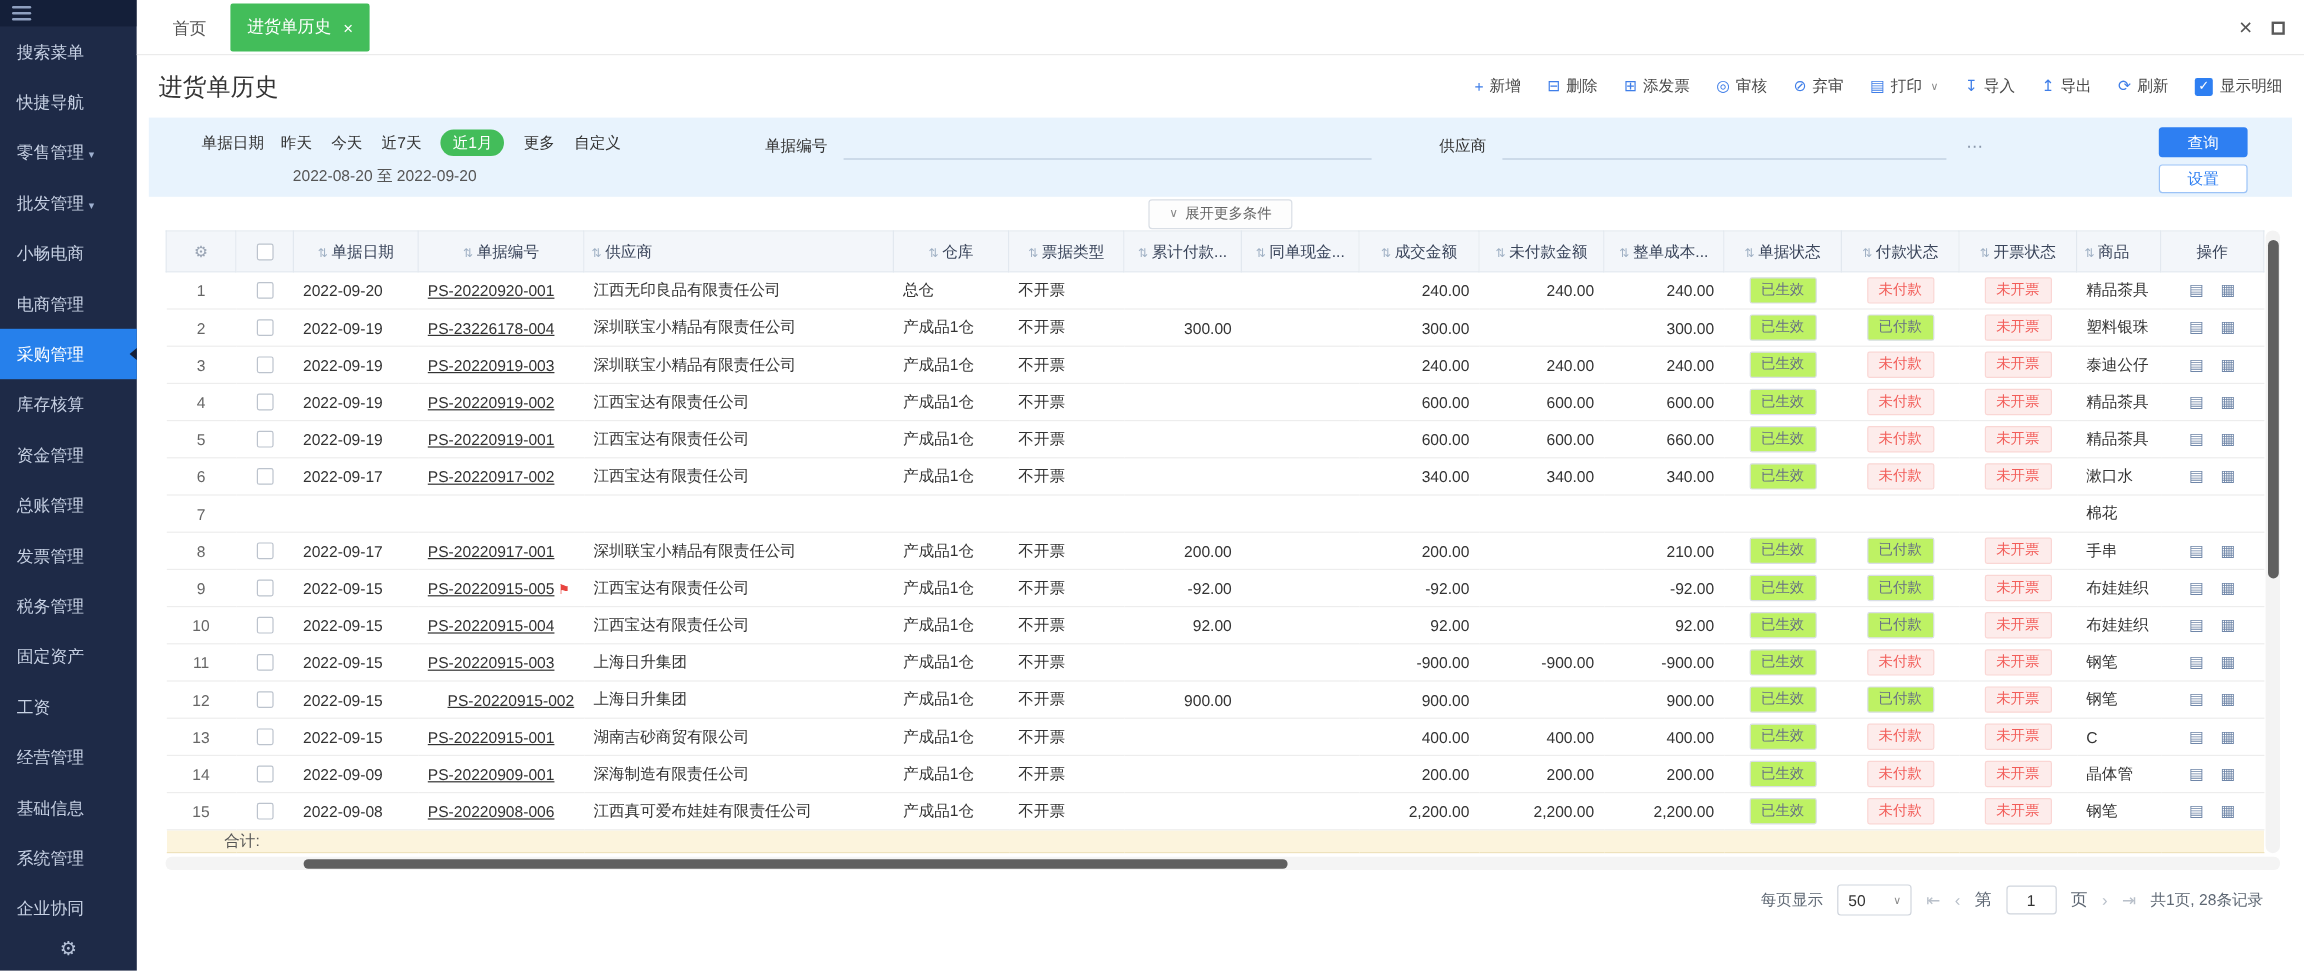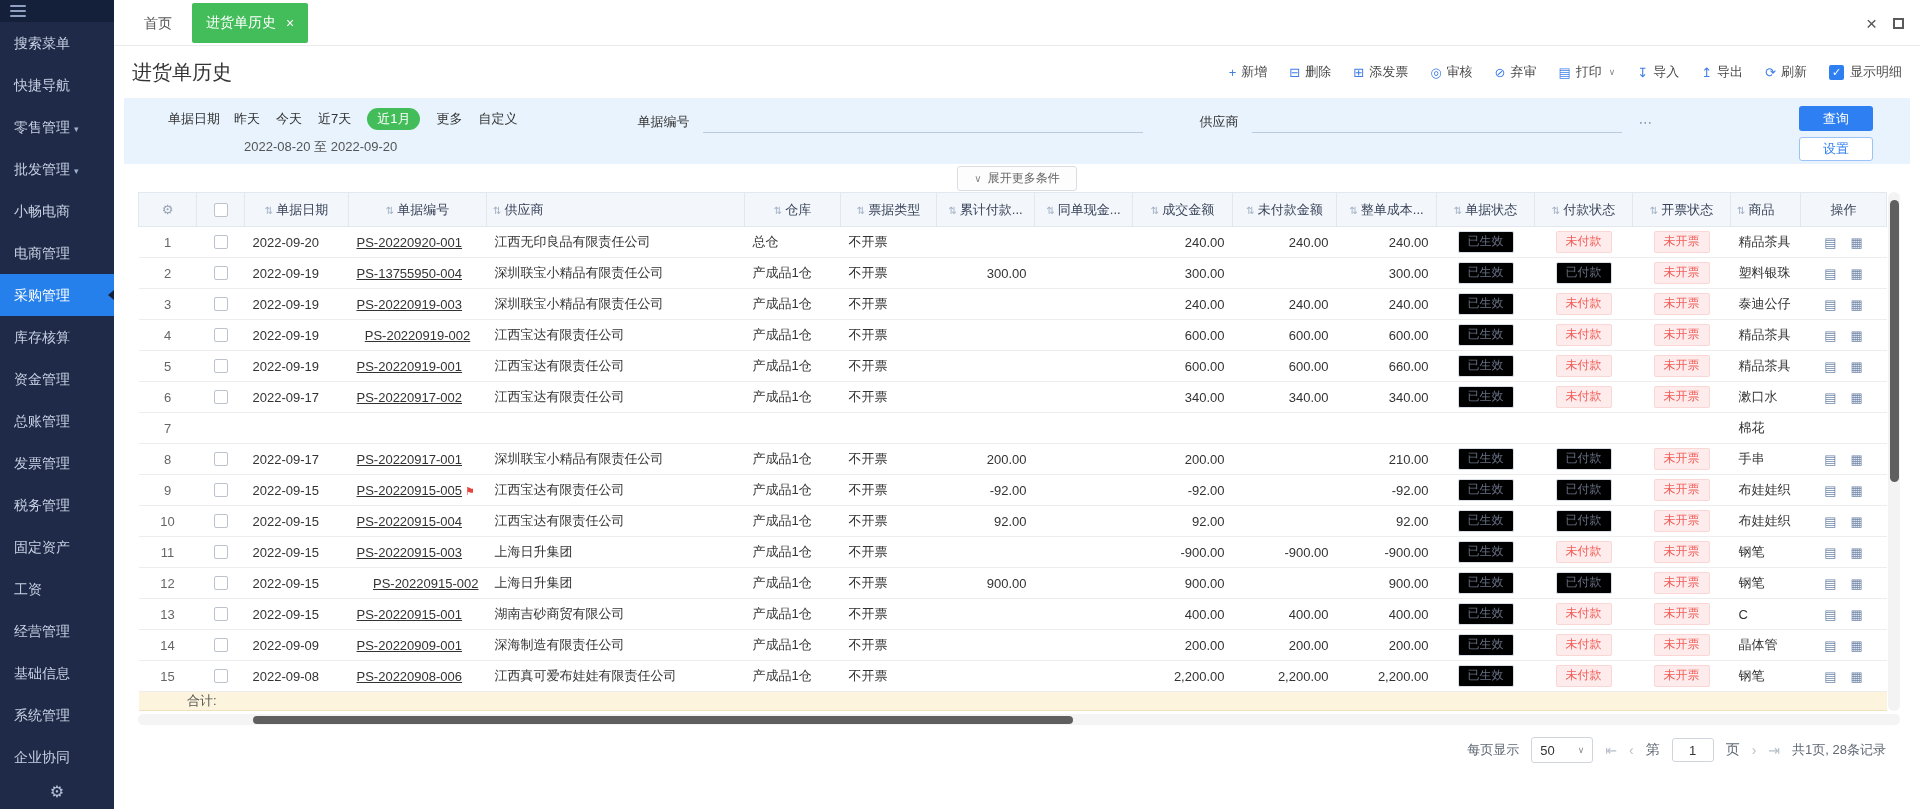--- a/index.html
+++ b/index.html
@@ -74,21 +74,21 @@
   .table-zone { position:relative; margin-left:14px; width:1762px; flex-shrink:0; }
   table { border-collapse:collapse; table-layout:fixed; width:1748px; font-size:13px; color:#333; }
   thead th { background:#f3f6fa; height:34px; font-weight:normal; color:#39445a;
     border-top:1px solid #e2e8ef; border-bottom:1px solid #e2e8ef; border-right:1px solid #e2e8ef;
     padding:0 6px; white-space:nowrap; overflow:hidden; cursor:pointer; }
   thead th:first-child { border-left:1px solid #e2e8ef; }
   tbody td { height:31px; border-bottom:1px solid #ededed; padding:0 8px; white-space:nowrap; overflow:hidden; }
   .sort-ic { color:#9fb0c4; font-size:10px; margin-right:3px; }
   .gear-ic { color:#98a3b3; font-size:13px; }
   .badge { display:inline-block; padding:2px 9px; font-size:12px; border-radius:2px; line-height:1.3; }
-  .badge-gray { background:#000000; border:1px solid #d9dee6; color:#677084; }
+  .badge-gray { background:#bef264; border:1px solid #d9dee6; color:#677084; }
   .badge-red { background:#fdeceb; border:1px solid #fad6d4; color:#f25c58; }
   .code-link { color:#333; text-decoration:underline; cursor:pointer; }
   .flag { color:#e8443f; font-size:11px; margin-left:3px; }
   .row-cb { width:14px; height:14px; border:1px solid #bcc3cd; border-radius:2px; background:#fff; margin:0 auto; cursor:pointer; }
   .idx-cell { color:#666; }
   .act-ic { color:#6f86a8; font-size:13px; margin:0 7px; cursor:pointer; }
   .total-row td { background:#fcf4dd; height:14px; border-bottom:1px solid #eee2bc; color:#555; }
   .total-label-cell { text-align:right; padding-right:28px; }
 
   .vscroll { position:absolute; top:0; right:0; width:12px; height:100%; background:#f3f3f3; border-radius:6px; }
@@ -310,21 +310,21 @@
                 <td style="text-align: center;"><span class="badge badge-red">未开票</span></td>
                 <td style="text-align: left;">精品茶具</td>
                 <td style="text-align: center;"><span class="act-ic">▤</span><span class="act-ic">▦</span></td>
               </tr>
               <tr>
                 <td class="idx-cell" style="text-align: center;">2</td>
                 <td style="text-align: center;">
                   <div class="row-cb"></div>
                 </td>
                 <td style="text-align: left;">2022-09-19</td>
-                <td style="text-align: left;"><span class="code-link">PS-13755950-004</span></td>
+                <td style="text-align: left;"><span class="code-link">PS-23226178-004</span></td>
                 <td style="text-align: left;">深圳联宝小精品有限责任公司</td>
                 <td style="text-align: left;">产成品1仓</td>
                 <td style="text-align: left;">不开票</td>
                 <td style="text-align: right;">300.00</td>
                 <td style="text-align: right;"></td>
                 <td style="text-align: right;">300.00</td>
                 <td style="text-align: right;"></td>
                 <td style="text-align: right;">300.00</td>
                 <td style="text-align: center;"><span class="badge badge-gray">已生效</span></td>
                 <td style="text-align: center;"><span class="badge badge-gray">已付款</span></td>
@@ -352,21 +352,21 @@
                 <td style="text-align: center;"><span class="badge badge-red">未开票</span></td>
                 <td style="text-align: left;">泰迪公仔</td>
                 <td style="text-align: center;"><span class="act-ic">▤</span><span class="act-ic">▦</span></td>
               </tr>
               <tr>
                 <td class="idx-cell" style="text-align: center;">4</td>
                 <td style="text-align: center;">
                   <div class="row-cb"></div>
                 </td>
                 <td style="text-align: left;">2022-09-19</td>
-                <td style="text-align: center;"><span class="code-link">PS-20220919-002</span></td>
+                <td style="text-align: left;"><span class="code-link">PS-20220919-002</span></td>
                 <td style="text-align: left;">江西宝达有限责任公司</td>
                 <td style="text-align: left;">产成品1仓</td>
                 <td style="text-align: left;">不开票</td>
                 <td style="text-align: right;"></td>
                 <td style="text-align: right;"></td>
                 <td style="text-align: right;">600.00</td>
                 <td style="text-align: right;">600.00</td>
                 <td style="text-align: right;">600.00</td>
                 <td style="text-align: center;"><span class="badge badge-gray">已生效</span></td>
                 <td style="text-align: center;"><span class="badge badge-red">未付款</span></td>

